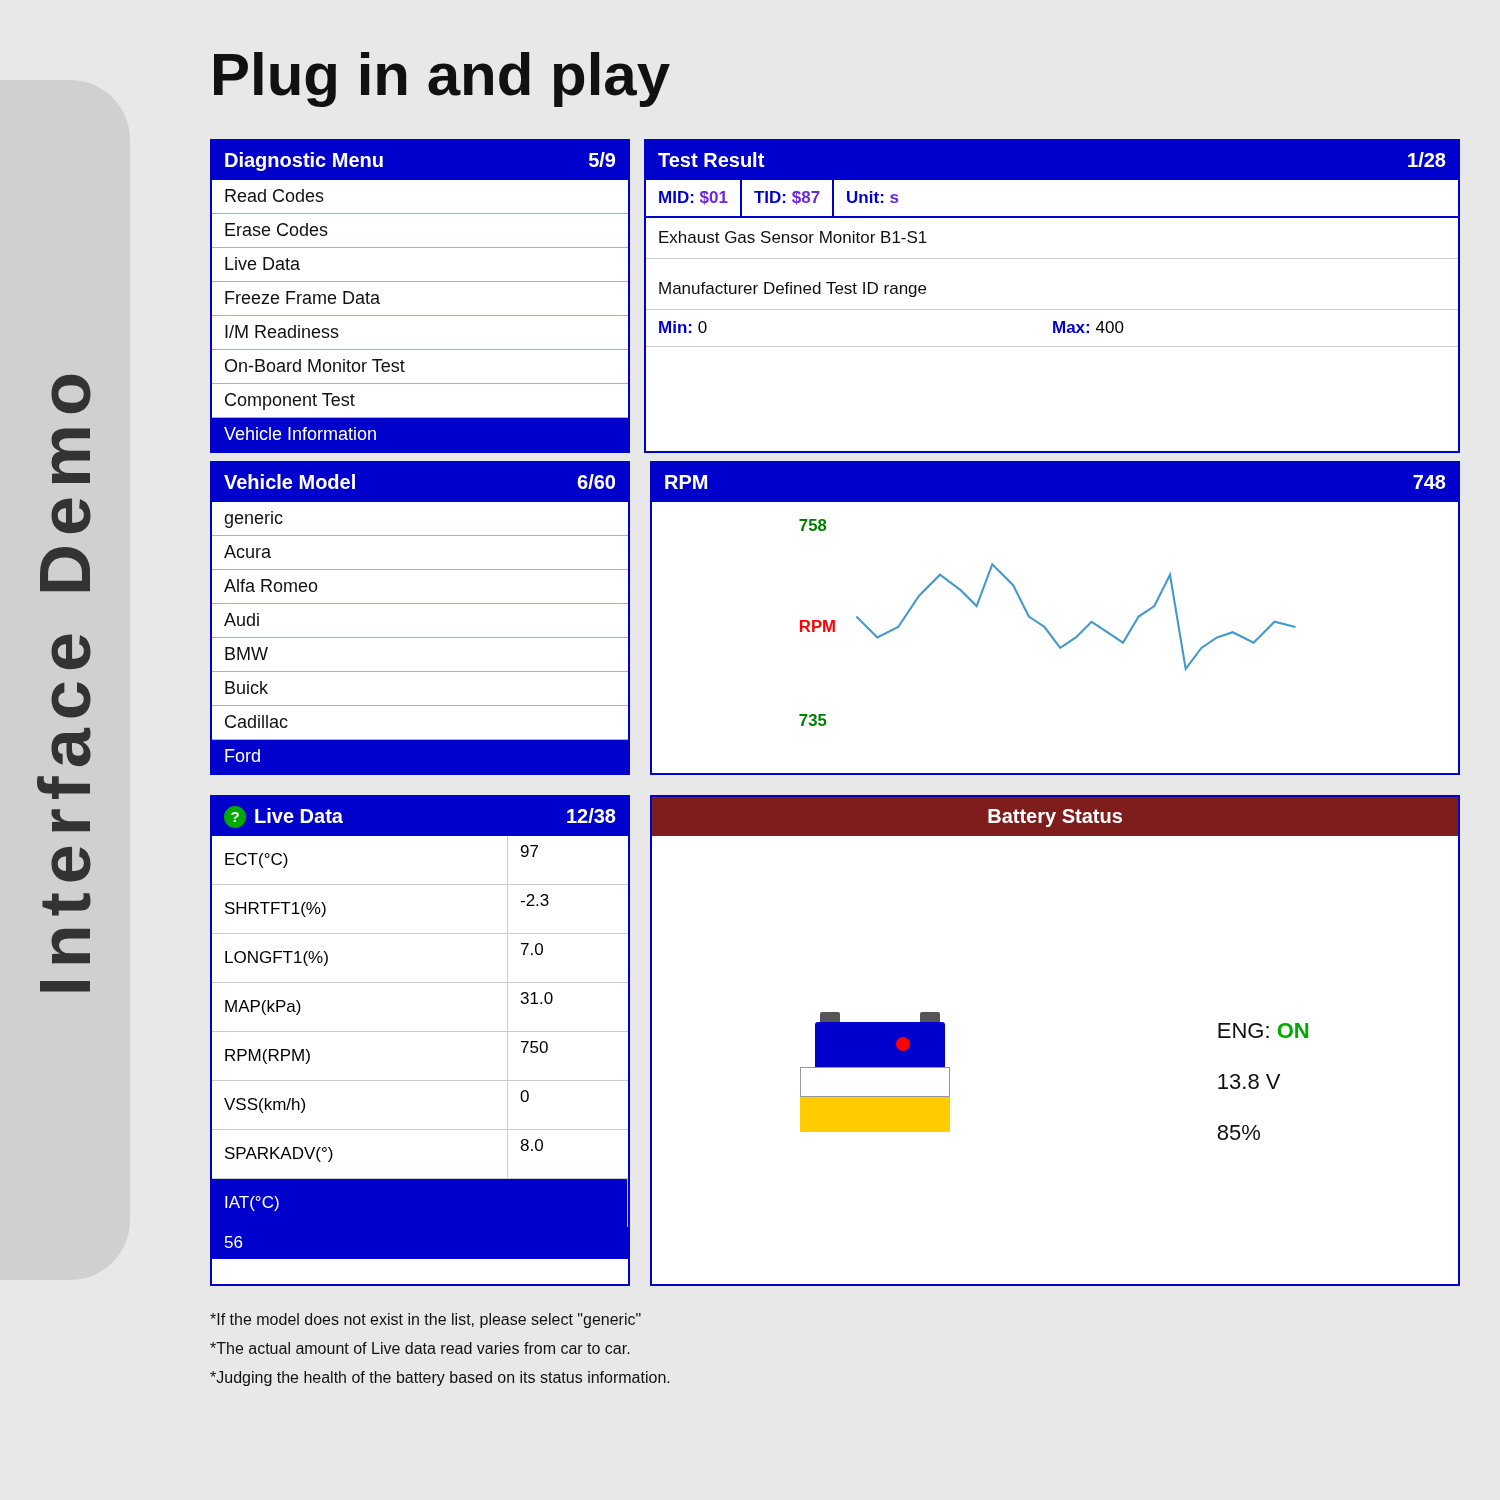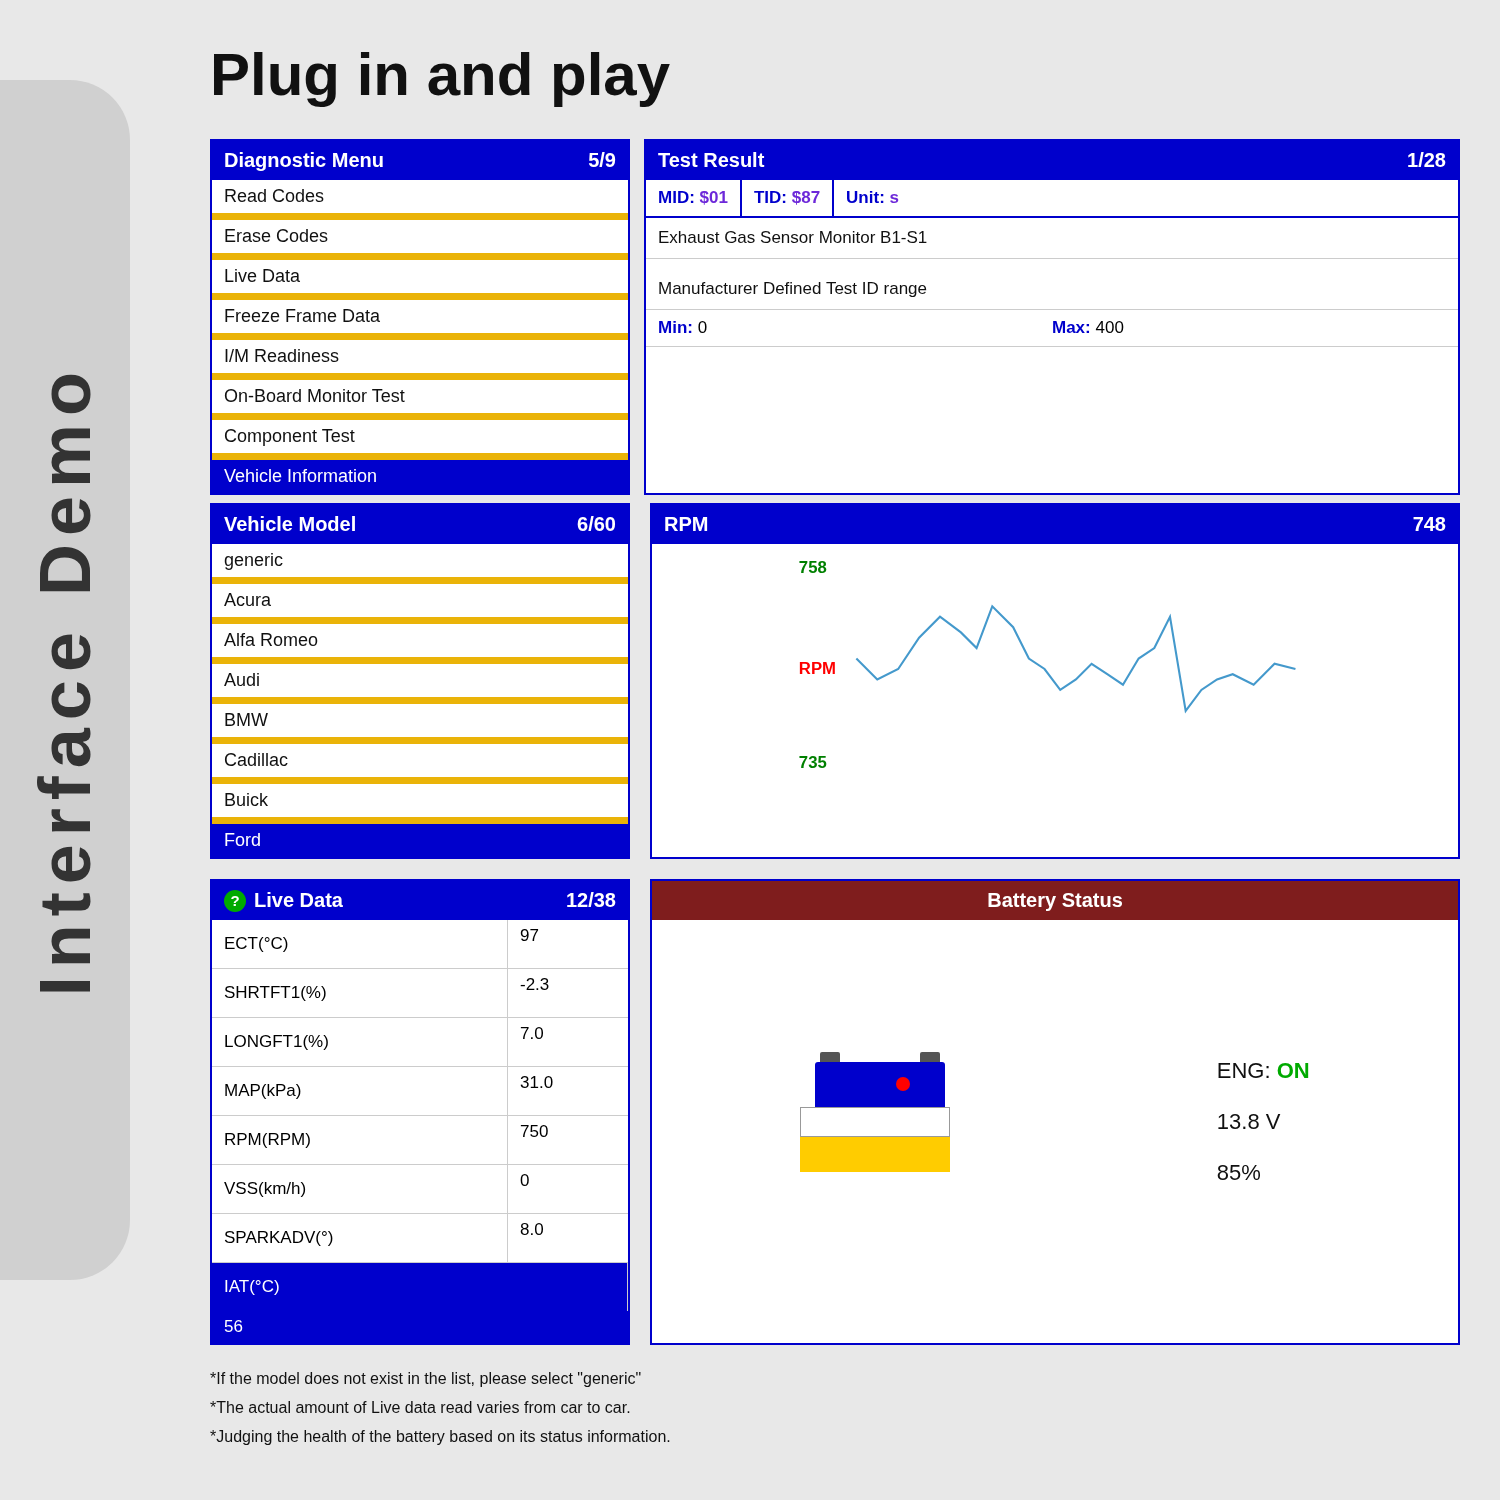--- a/index.html
+++ b/index.html
@@ -68,21 +68,21 @@
       padding: 8px 12px;
       display: flex;
       justify-content: space-between;
       align-items: center;
     }
 
     .panel-row {
       padding: 6px 12px;
       font-size: 18px;
       color: #111;
-      border-bottom: 7px solid #eab308;
+      border-bottom: 1px solid #eab308;
     }
 
     .panel-row:last-child {
       border-bottom: none;
     }
 
     .panel-row.selected {
       background: #0000cc;
       color: white;
     }
@@ -258,20 +258,21 @@
       padding: 8px 12px;
       text-align: center;
     }
 
     .battery-content {
       display: flex;
       align-items: center;
       justify-content: space-around;
       padding: 30px 20px;
       height: 404px;
+      margin-top: 44px;
     }
 
     .battery-info {
       display: flex;
       flex-direction: column;
       align-items: flex-start;
       gap: 25px;
       font-size: 22px;
       color: #111;
     }
@@ -433,22 +434,22 @@
     <div class="panel" data-name="vehicle-model-panel">
       <div class="panel-header" data-name="vehicle-model-header">
         <span data-name="vehicle-model-title">Vehicle Model</span>
         <span data-name="vehicle-model-page">6/60</span>
       </div>
       <div class="panel-row" data-name="vehicle-generic">generic</div>
       <div class="panel-row" data-name="vehicle-acura">Acura</div>
       <div class="panel-row" data-name="vehicle-alfa-romeo">Alfa Romeo</div>
       <div class="panel-row" data-name="vehicle-audi">Audi</div>
       <div class="panel-row" data-name="vehicle-bmw">BMW</div>
+      <div class="panel-row" data-name="vehicle-buick">Buick</div>
       <div class="panel-row" data-name="vehicle-cadillac">Cadillac</div>
-      <div class="panel-row" data-name="vehicle-buick">Buick</div>
       <div class="panel-row selected" data-name="vehicle-ford">Ford</div>
     </div>
 
     <div class="rpm-panel" data-name="rpm-panel">
       <div class="rpm-header" data-name="rpm-header">
         <span data-name="rpm-title">RPM</span>
         <span data-name="rpm-value">748</span>
       </div>
       <div class="rpm-chart" data-name="rpm-chart">
         <svg class="chart-svg" viewBox="0 0 500 220" data-name="rpm-svg">

